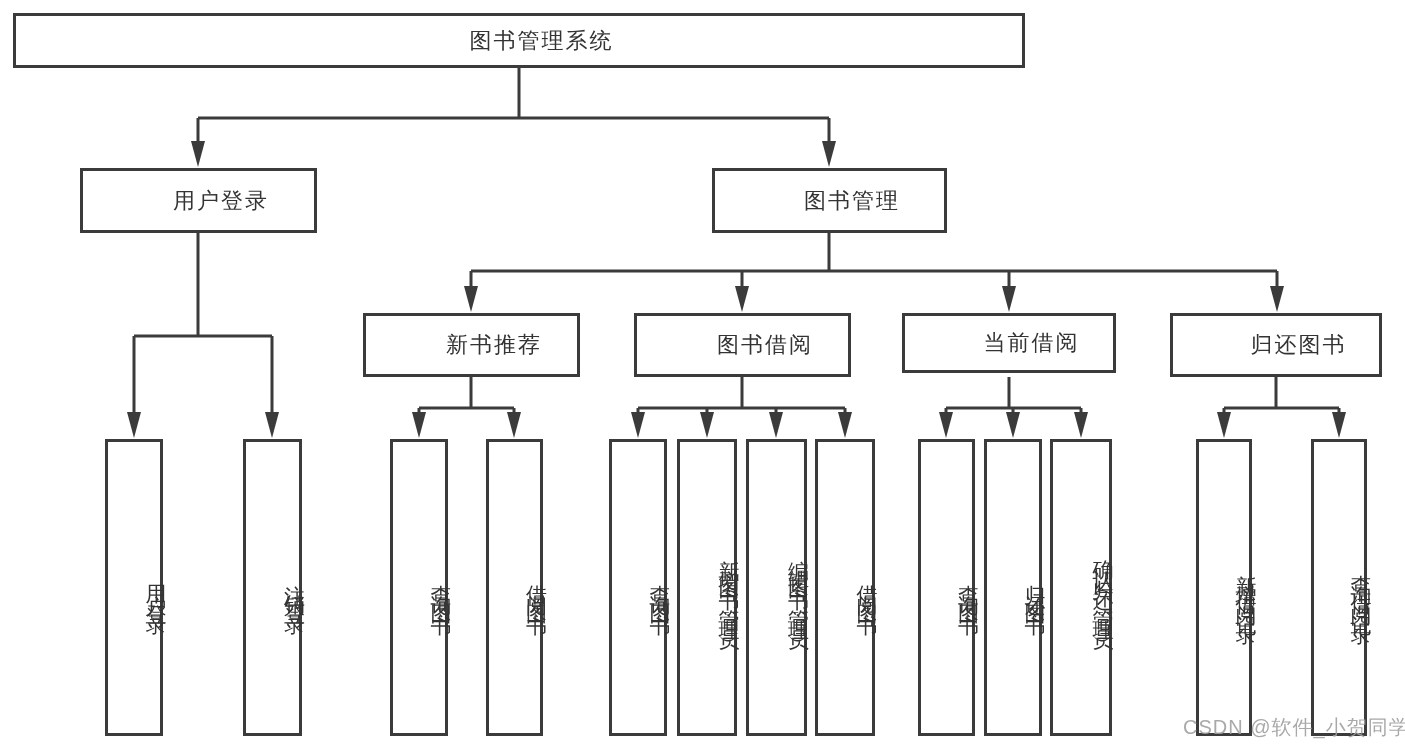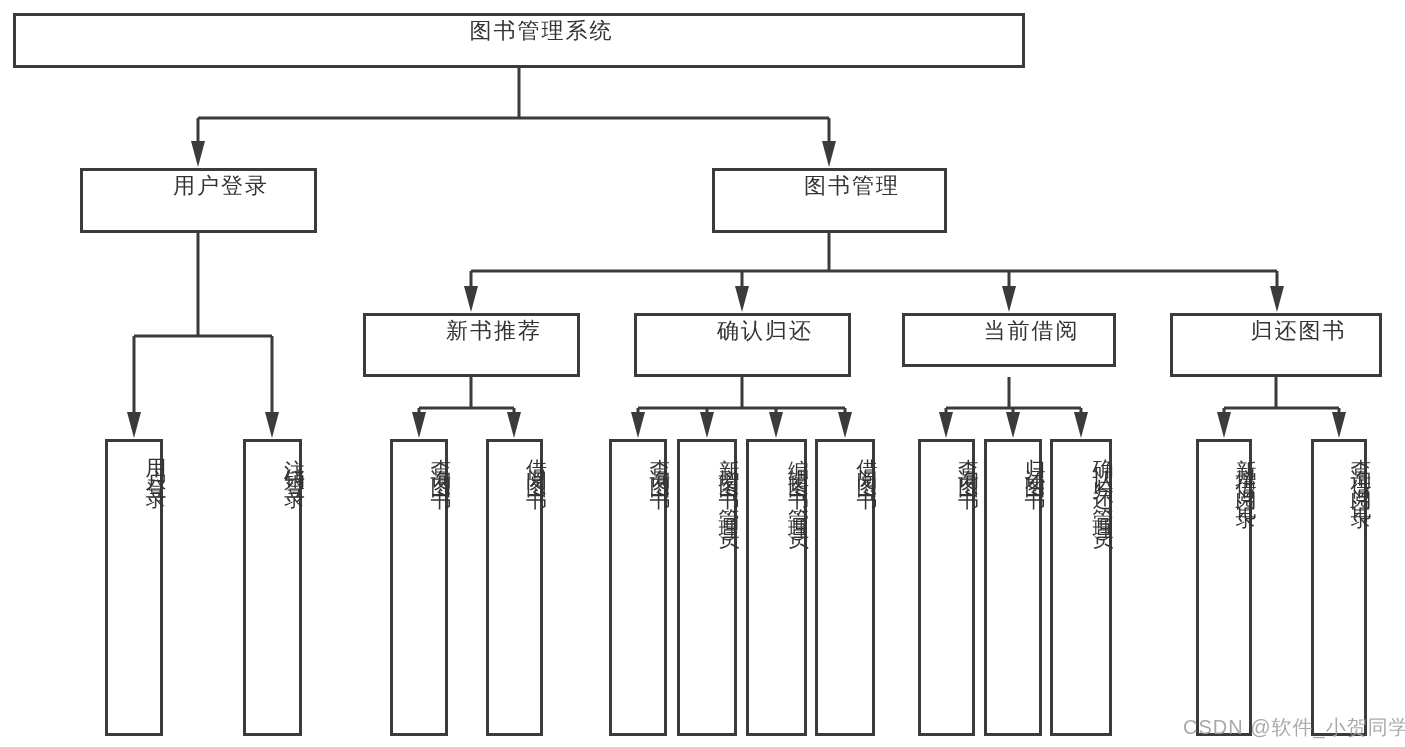--- a/index.html
+++ b/index.html
@@ -27,20 +27,21 @@
     stroke-width: 3;
     fill: none;
   }
   svg.connectors use { fill: var(--line); }
   .node {
     position: absolute;
     background: var(--background);
     border: 3px solid var(--line);
     box-sizing: border-box;
     display: flex;
+    align-items: center;
     justify-content: center;
     color: var(--text);
     padding-left: 45px;
   }
   .node.h span {
     font-size: 22px;
     letter-spacing: 2px;
     white-space: nowrap;
   }
   .node.v span {
@@ -116,23 +117,23 @@
     <span>用户登录</span>
   </div>
   <div class="node h" style="left:712px; top:168px; width:235px; height:65px;">
     <span>图书管理</span>
   </div>
 
   <div class="node h" style="left:363px; top:313px; width:217px; height:64px;">
     <span>新书推荐</span>
   </div>
   <div class="node h" style="left:634px; top:313px; width:217px; height:64px;">
-    <span>确认归还</span>
+    <span>图书借阅</span>
   </div>
-  <div class="node h" style="left:902px; top:313px; width:214px; height:54px;">
+  <div class="node h" style="left:902px; top:313px; width:214px; height:60px;">
     <span>当前借阅</span>
   </div>
   <div class="node h" style="left:1170px; top:313px; width:212px; height:64px;">
     <span>归还图书</span>
   </div>
 
   <div class="node v" style="left:105px; top:439px; width:58px; height:297px;">
     <span>用户登录</span>
   </div>
   <div class="node v" style="left:243px; top:439px; width:59px; height:297px;">

